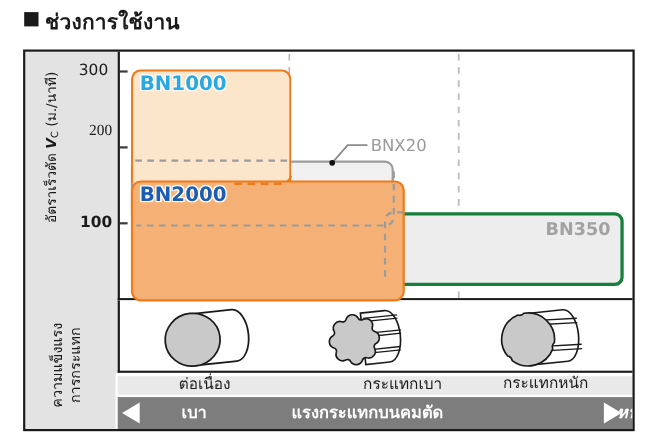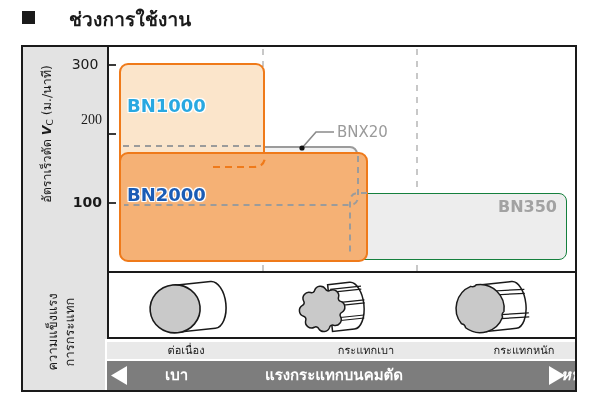--- a/index.html
+++ b/index.html
@@ -1,21 +1,21 @@
 <!DOCTYPE html>
 <html><head>
 <meta charset="utf-8">
 <style>
   html,body{margin:0;padding:0;}
   body{width:600px;height:400px;position:relative;background:#fff;overflow:hidden;
        font-family:"DejaVu Sans","Liberation Sans",sans-serif;color:#1a1a1a;}
   .abs{position:absolute;}
   
   .title-bullet{left:22px;top:11px;width:13px;height:13px;background:#1a1a1a;}
-  .title-text{left:41px;top:4px;font-size:19px;font-weight:bold;letter-spacing:.2px;margin-left:28px;}
+  .title-text{left:41px;top:4px;font-size:19px;font-weight:bold;letter-spacing:.2px;}
   
   .bg-gray{left:23px;top:47px;width:553px;height:343px;background:#e3e3e3;}
   .chart-area{left:107px;top:47px;width:466px;height:224px;background:#fff;
       border-left:2px solid #1a1a1a;border-bottom:2px solid #1a1a1a;}
   .icon-area{left:107px;top:273px;width:466px;height:64px;background:#fff;
       border-left:2px solid #1a1a1a;border-bottom:2px solid #1a1a1a;}
   .lower-white{left:105px;top:339px;width:470px;height:51px;background:#fff;}
   .strip{left:107px;top:342px;width:468px;height:17px;background:#e9e9e9;}
   .bar{left:107px;top:361px;width:468px;height:29px;background:#7d7d7d;}
   .frame{left:21px;top:45px;width:552px;height:343px;border:2.5px solid #1a1a1a;pointer-events:none;}
@@ -25,34 +25,34 @@
   .ymark{left:109px;width:7px;height:2px;background:#3a3a3a;}
   .ym0{top:64px;} .ym1{top:133px;} .ym2{top:202px;}
   .ylabel{left:47px;top:134px;transform:translate(-50%,-50%) rotate(-90deg);
       white-space:nowrap;font-size:12.5px;}
   .ylabel .v{font-style:italic;font-weight:bold;}
   .ylabel .vsub{font-size:9px;vertical-align:-2px;}
   .rowlabel{left:62px;top:332px;transform:translate(-50%,-50%) rotate(-90deg);
       font-size:13px;text-align:center;line-height:1.3;white-space:nowrap;}
   
   .rbox{box-sizing:border-box;border-radius:8px;}
-  .bn350{left:350px;top:193px;width:217px;height:67px;background:#ededed;border:1px solid #15803d;}
+  .bn350{left:350px;top:193px;width:217px;height:67px;background:#ededed;border:3px solid #15803d;}
   .bnx20box{left:119px;top:146px;width:239px;height:59px;background:#f1f1f1;border:2px solid #9b9b9b;}
   .bn1000{left:119px;top:63px;width:146px;height:104px;background:#fbe5cb;
       border:2.5px solid #ef7a1a;border-bottom:none;border-radius:9px 9px 0 0;}
-  .bn2000{left:119px;top:152px;width:249px;height:110px;background:#f5b175;
+  .bn2000{left:119px;top:164px;width:249px;height:110px;background:#f5b175;
       border:2.5px solid #ef7a1a;border-radius:9px;}
-  .halo{text-shadow:-1px -1px 0 #fff,1px -1px 0 #fff,-1px 1px 0 #fff,1px 1px 0 #fff,0 0 3px #fff;margin-top:29px;}
+  .halo{text-shadow:-1px -1px 0 #fff,1px -1px 0 #fff,-1px 1px 0 #fff,1px 1px 0 #fff,0 0 3px #fff;}
   .lbl-bn1000{left:6px;top:1px;font-size:18px;font-weight:bold;color:#29a8e1;}
   .lbl-bn2000{left:6px;top:1px;font-size:18px;font-weight:bold;color:#1b5cb5;}
   .lbl-bn350{right:9px;top:3px;font-size:16px;font-weight:bold;color:#a2a2a2;}
   .lbl-bnx20{left:337px;top:123px;font-size:15px;font-weight:normal;color:#9a9a9a;}
   
-  .strip-label{top:342px;height:14px;line-height:17px;font-size:11px;transform:translateX(-50%);white-space:nowrap;}
-  .sl0{left:186px;} .sl1{left:340px;margin-left:26px;} .sl2{left:524px;}
+  .strip-label{top:342px;height:14px;line-height:17px;font-size:14px;transform:translateX(-50%);white-space:nowrap;}
+  .sl0{left:186px;} .sl1{left:340px;margin-left:26px;} .sl2{left:496px;font-family:Liberation Mono, monospace;}
   .bar-text{color:#fff;font-size:15px;font-weight:600;top:366px;line-height:18px;white-space:nowrap;margin-left:25px;}
   .bar-left{left:140px;}
   .bar-center{left:309px;transform:translateX(-50%);}
   .bar-right{left:536px;font-style:italic;}
   svg.layer{left:0;top:0;pointer-events:none;}
 </style>
 </head>
 <body>
 
 <div class="abs title-bullet"></div>

